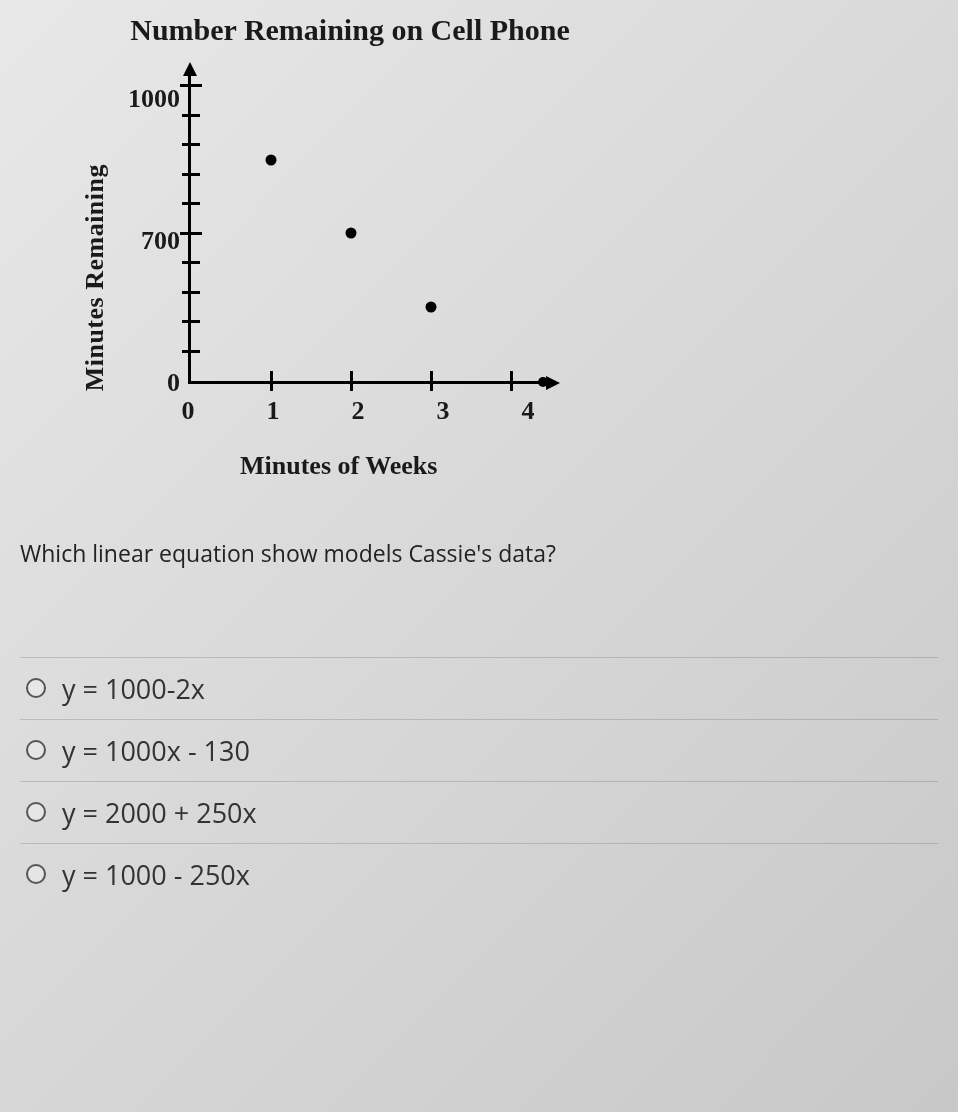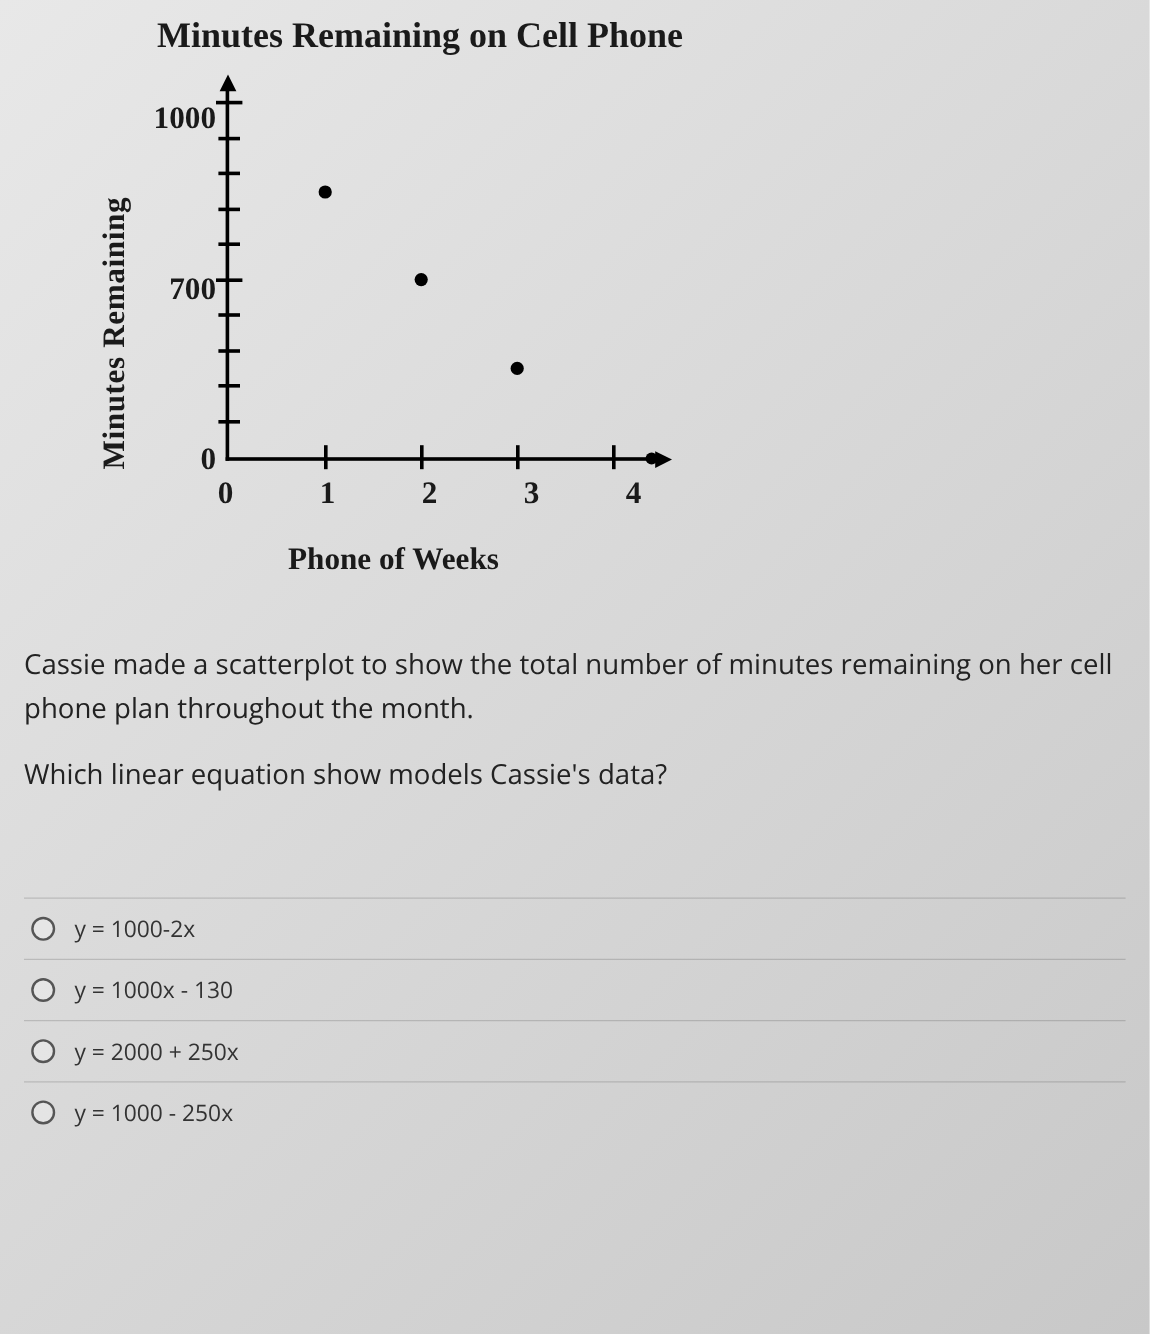--- a/index.html
+++ b/index.html
@@ -120,41 +120,41 @@
   .question-block p { margin-bottom: 20px; }
   .options {
     margin-top: 85px;
     font-family: 'Segoe UI', 'Open Sans', Arial, sans-serif;
   }
   .option {
     display: flex;
     align-items: center;
     padding: 12px 10px 12px 6px;
     border-top: 1px solid rgba(0,0,0,0.15);
-    font-size: 19px;
+    font-size: 27px;
     color: #333;
     cursor: pointer;
   }
   .option:first-child { border-top: 1px solid rgba(0,0,0,0.15); }
   .option:last-child { border-bottom: none; text-align: right; }
   .radio {
     width: 20px; height: 20px;
     border: 2px solid #555;
     border-radius: 50%;
     margin-right: 16px;
     flex-shrink: 0;
     background: rgba(255,255,255,0.3);
   }
 </style>
 </head>
 <body>
 
 <div class="page">
 
-  <div class="chart-title">Minutes Remaining on Cell Phone</div>
+  <div class="chart-title">Number Remaining on Cell Phone</div>
 
   <div class="chart-wrap">
     <div class="y-axis-label">Minutes Remaining</div>
     <div class="chart-inner">
       <div class="plot-row">
         <div class="y-ticks">
           <span>1000</span>
           <span>700</span>
           <span>0</span>
         </div>
@@ -181,26 +181,25 @@
             <div class="point" style="left: 240px; bottom: 73.8095px;"></div>
           </div>
       </div>
       <div class="x-ticks">
         <span>0</span>
         <span>1</span>
         <span>2</span>
         <span>3</span>
         <span>4</span>
       </div>
-      <div class="x-axis-label">Phone of Weeks</div>
+      <div class="x-axis-label">Minutes of Weeks</div>
     </div>
   </div>
 
   <div class="question-block">
-    <p>Cassie made a scatterplot to show the total number of minutes remaining on her cell phone plan throughout the month.</p>
     <p>Which linear equation show models Cassie's data?</p>
   </div>
 
   <div class="options">
     <div class="option">
       <div class="radio"></div>
       <span>y = 1000-2x</span>
     </div>
     <div class="option">
       <div class="radio"></div>

